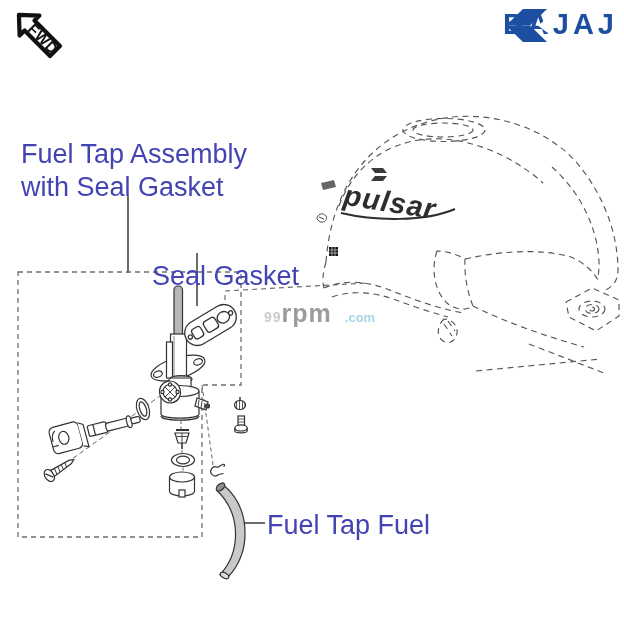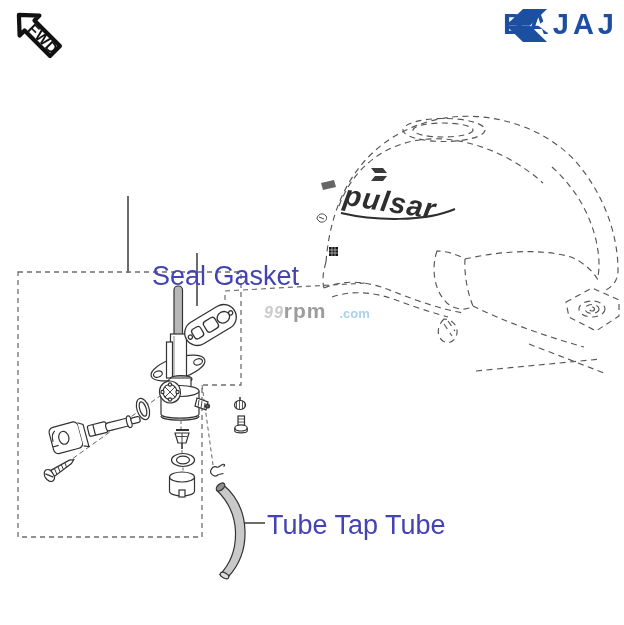--- a/index.html
+++ b/index.html
@@ -16,22 +16,22 @@
     position:absolute;top:8px;right:6px;display:flex;align-items:center;gap:10px;
   }
   .brand-word{
     color:#1d4fa1;font-weight:bold;font-size:29px;letter-spacing:4px;
     font-family:"Liberation Sans", sans-serif;
   }
   .watermark{
     position:absolute;left:264px;top:299px;display:flex;align-items:baseline;
     font-weight:bold;white-space:nowrap;
   }
-  .wm-99{color:#cbcbcb;font-size:16px;letter-spacing:1px;font-style:italic;}
-  .wm-rpm{color:#9c9c9c;font-size:21px;letter-spacing:1px;}
+  .wm-99{color:#cbcbcb;font-size:14px;letter-spacing:1px;}
+  .wm-rpm{color:#9c9c9c;font-size:25px;letter-spacing:1px;}
   .wm-com{color:#a9d2e8;font-size:13px;margin-left:13px;}
 </style>
 </head>
 <body>
 
 <div class="stage">
 
   <svg width="624" height="625" viewBox="0 0 624 625">
 
     <g stroke="#1c1c1c" stroke-width="1.3" fill="none">
@@ -214,24 +214,28 @@
 
   <div class="brand">
     <svg width="44" height="36">
       <path d="M44,1 L20,1 L3,17.5 L27,17.5 Z" fill="#1d4fa1"></path>
       <path d="M3,17.5 L27,17.5 L44,34 L20,34 Z" fill="#1d4fa1"></path>
       <path d="M44,10.5 L35,17.5 L44,24.5 Z" fill="#ffffff"></path>
     </svg>
     <span class="brand-word">BAJAJ</span>
   </div>
 
+  <div class="part-label" style="left:21px;top:138px;">
+    <div>Fuel Tap Assembly</div>
+    <div>with Seal Gasket</div>
+  </div>
 
   <div class="part-label" style="left:152px;top:228px;margin-top:32px;">Seal Gasket</div>
 
-  <div class="part-label" style="left:267px;top:509px;">Tube Tap Tube</div>
+  <div class="part-label" style="left:267px;top:509px;">Fuel Tap Fuel</div>
 
   <div class="watermark">
     <span class="wm-99">99</span>
       <span class="wm-rpm">rpm</span>
       <span class="wm-com">.com</span>
   </div>
 
 </div>
 
 </body></html>

